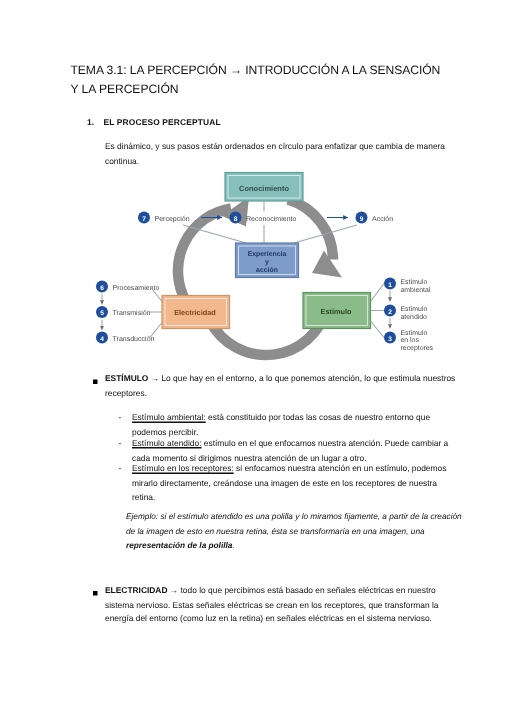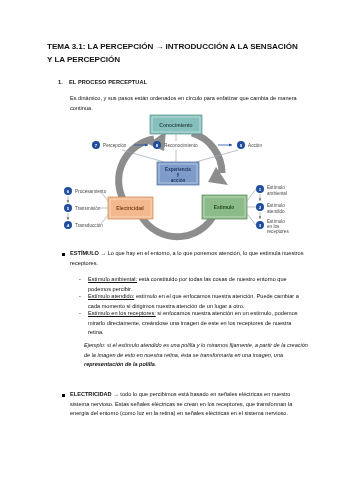--- a/index.html
+++ b/index.html
@@ -14,21 +14,21 @@
     position:relative;
     width:339px;height:480px;
     padding:0;
     box-sizing:border-box;
   }
   
   .title{
     position:absolute;
     left:47px; top:40px; width:252px;
     font-size:8.1px;
-    font-weight:bold;
+    font-weight:normal;
     line-height:1.62;
     letter-spacing:-0.05px;
   }
   
   .section-num{
     position:absolute;
     left:58px; top:79px; width:240px;
     font-size:5.6px;
     font-weight:bold;
     letter-spacing:0.1px;

